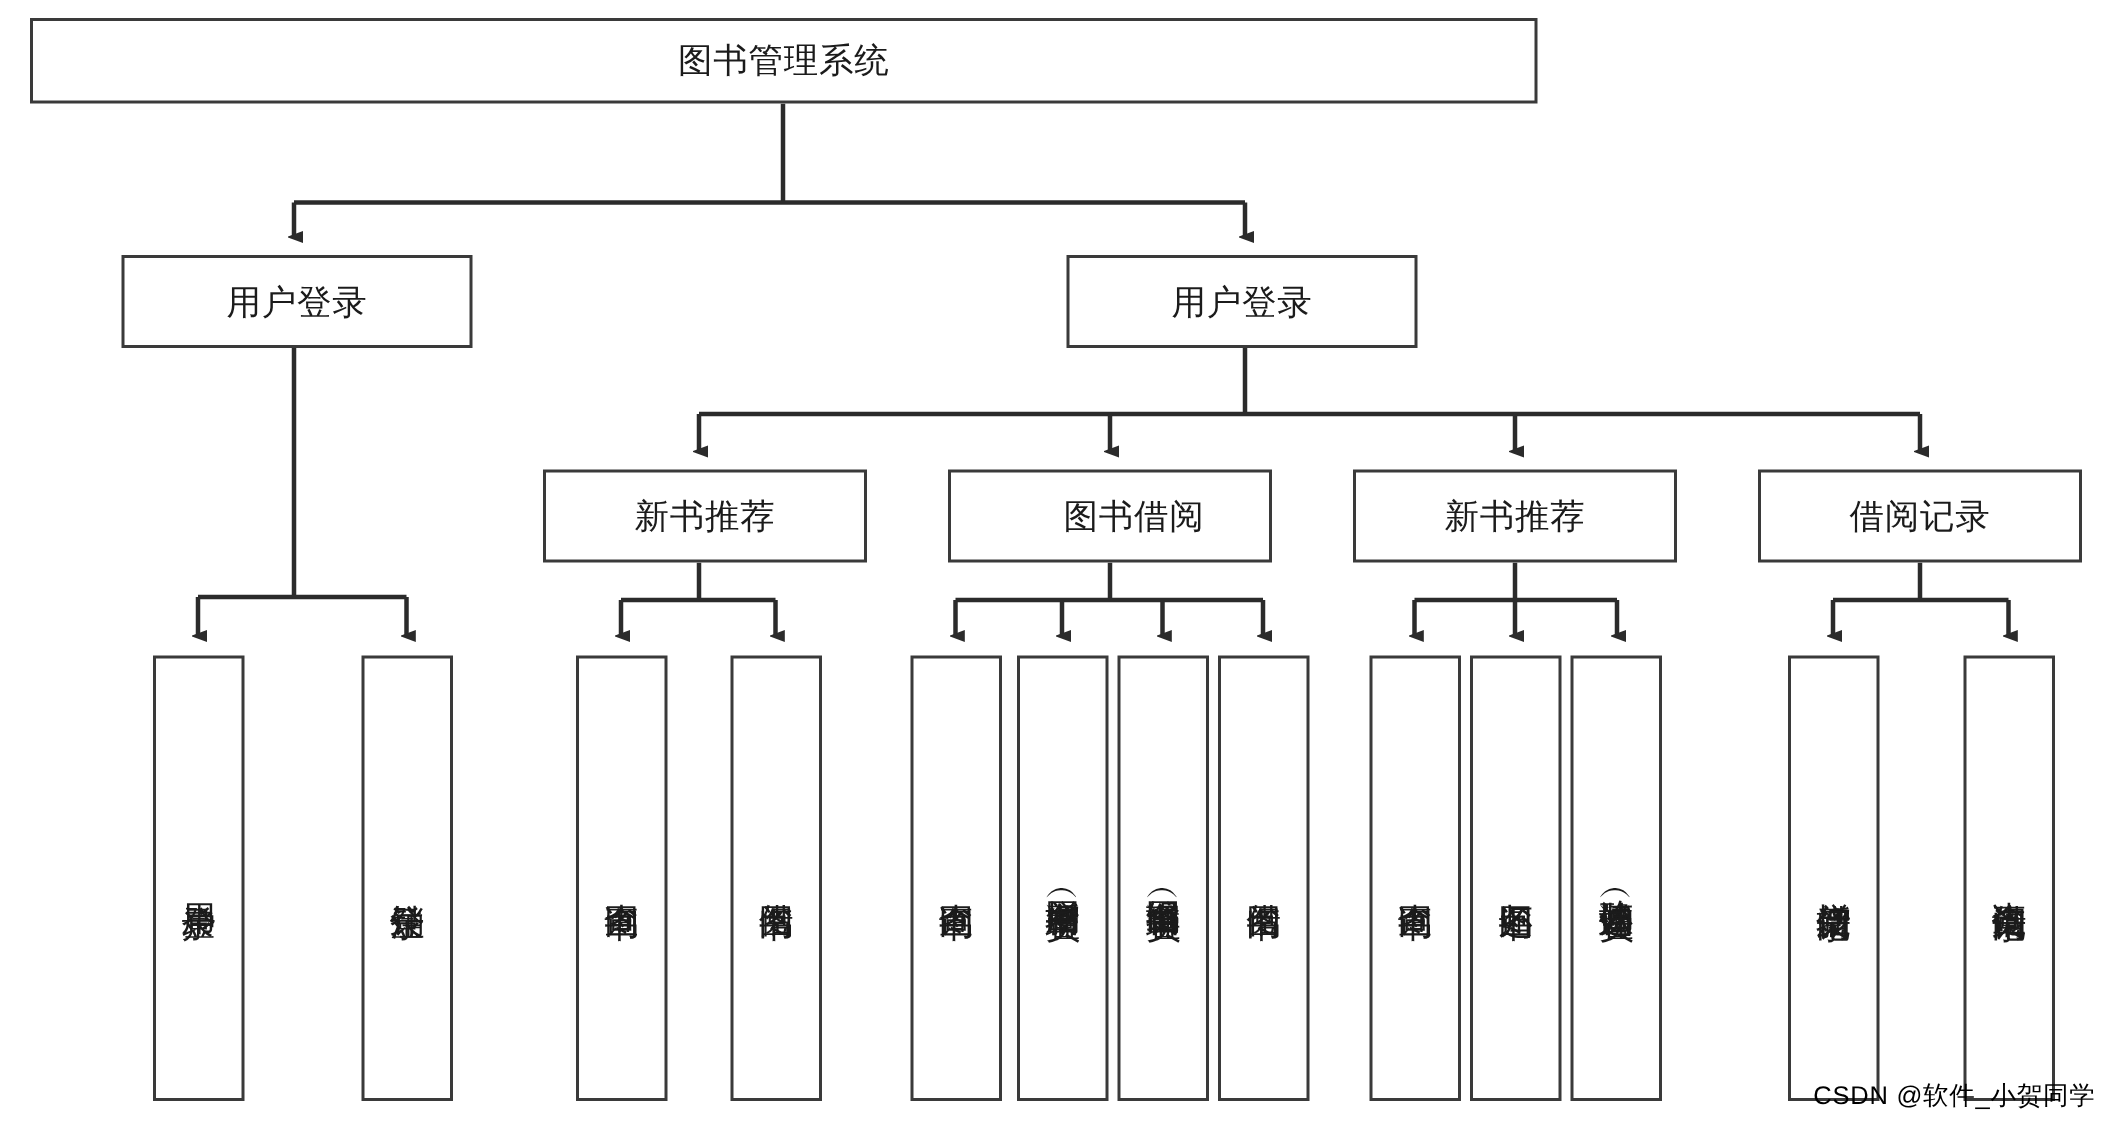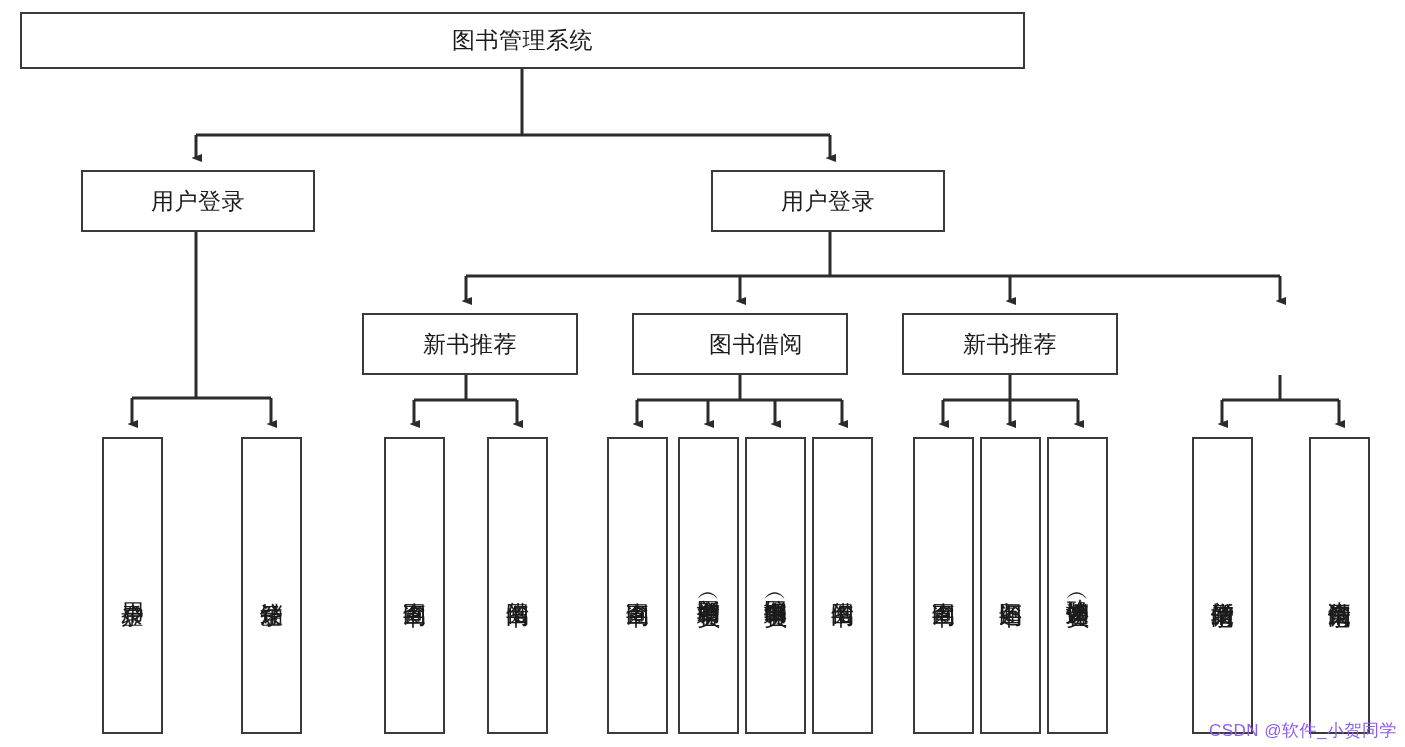--- a/index.html
+++ b/index.html
@@ -53,21 +53,21 @@
   .node.leaf {
     align-items: center;
     justify-content: center;
     padding: 4px 0;
   }
   #watermark {
     position: absolute;
     right: 8px;
     bottom: 5px;
     font-size: 17px;
-    color: #8b5cf6;
+    color: #000000;
     letter-spacing: 0.5px;
     white-space: nowrap;
   }
 </style>
 </head>
 <body>
 
 <div id="canvas">
 
   <svg class="edges" viewBox="0 0 1405 747">
@@ -133,20 +133,23 @@
 
   <div class="node" style="left:362px; top:313px; width:216px; height:62px;">
     <span class="lbl">新书推荐</span>
   </div>
   <div class="node" style="left:632px; top:313px; width:216px; height:62px;padding-left:32px;">
     <span class="lbl">图书借阅</span>
   </div>
   <div class="node" style="left:902px; top:313px; width:216px; height:62px;">
     <span class="lbl">新书推荐</span>
   </div>
+  <div class="node" style="left:1172px; top:313px; width:216px; height:62px;">
+    <span class="lbl">借阅记录</span>
+  </div>
 
   <div class="node leaf" style="left:102px; top:437px; width:61px; height:297px;">
     <span class="lbl">用户登录</span>
   </div>
   <div class="node leaf" style="left:241px; top:437px; width:61px; height:297px;">
     <span class="lbl">注销登录</span>
   </div>
 
   <div class="node leaf" style="left:384px; top:437px; width:61px; height:297px;">
     <span class="lbl">查询图书</span>

